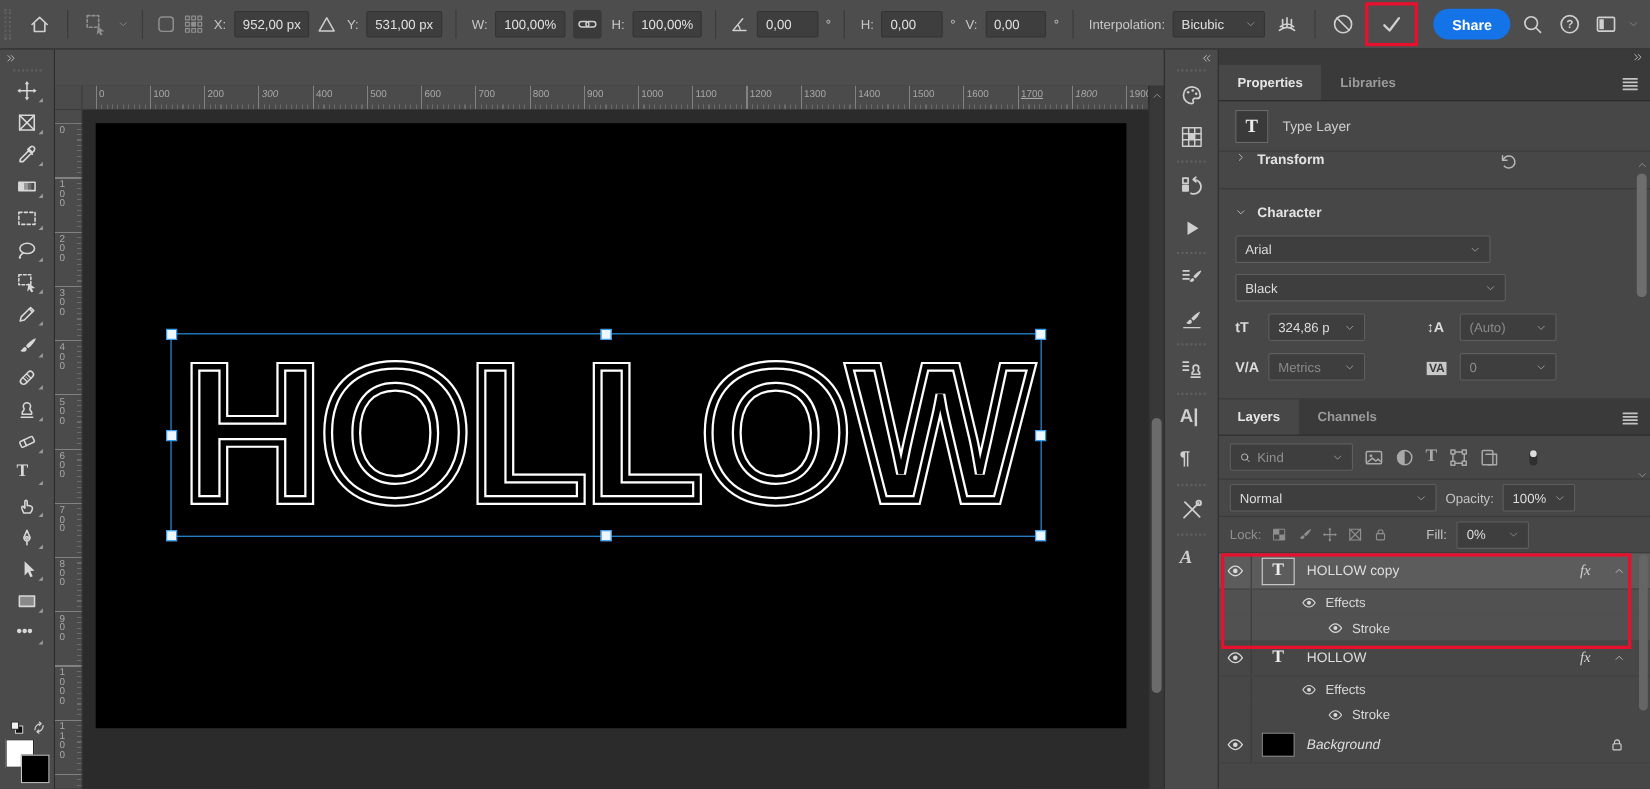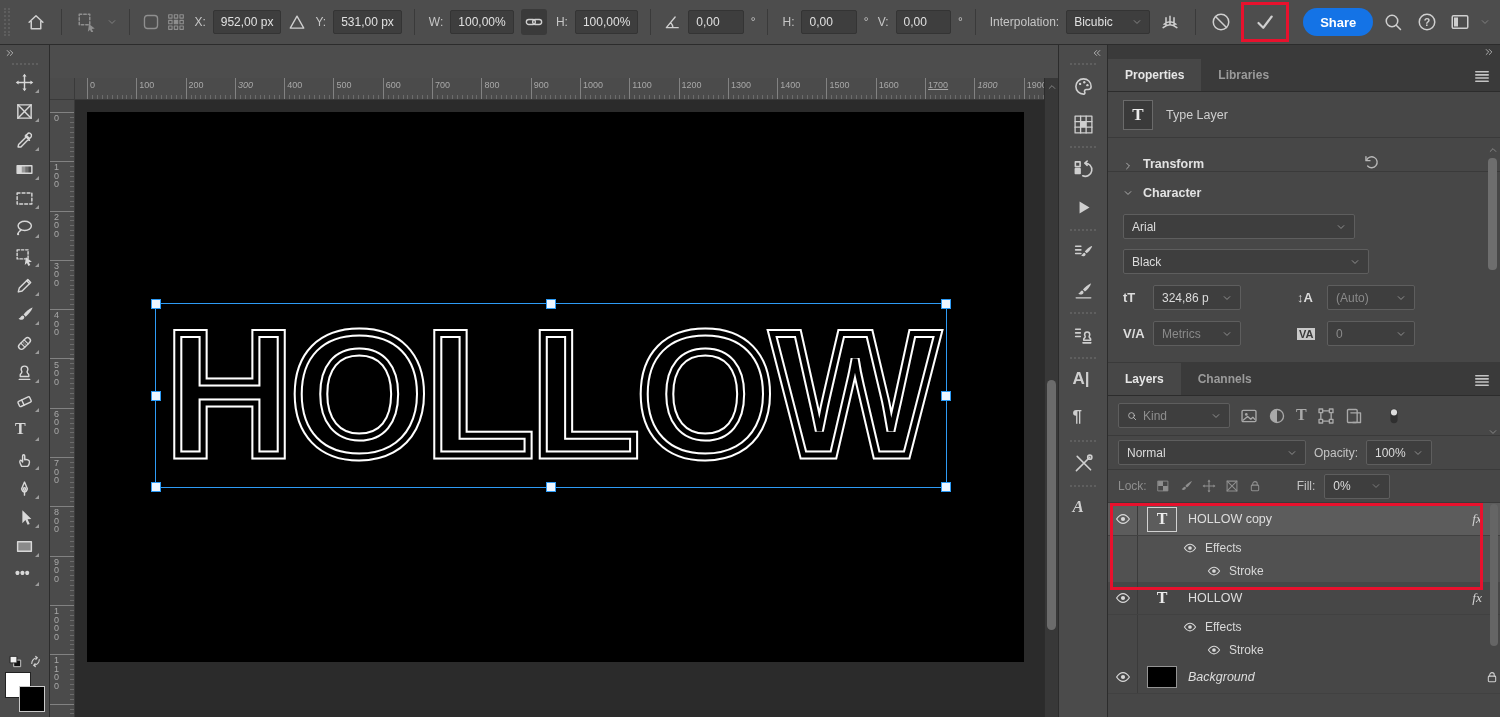--- a/index.html
+++ b/index.html
@@ -94,21 +94,21 @@
   .rightpanel{position:absolute;left:1108px;top:45px;right:0;bottom:0;background:#474747}
   .rp-minihead{height:14px;background:#3a3a3a;display:flex;justify-content:flex-end;align-items:center;padding:0 6px;color:#a8a8a8}
   .ptabs{height:33px;background:#3a3a3a;display:flex;align-items:stretch;border-bottom:1px solid #2c2c2c;position:relative}
   .ptab{padding:0 17px;display:flex;align-items:center;font-weight:bold;color:#9b9b9b}
   .ptab.active{background:#474747;color:#e6e6e6}
   .ham{position:absolute;right:9px;top:8px;color:#c4c4c4}
   .typelayer-row{height:46px;display:flex;align-items:center;gap:13px;padding:0 15px;border-bottom:1px solid #3a3a3a}
   .tthumb{width:30px;height:30px;background:#3a3a3a;border:1px solid #6a6a6a;display:flex;align-items:center;justify-content:center;
     font-family:"Liberation Serif",serif;font-weight:bold;font-size:17px;color:#ececec}
   .typelabel{color:#cfcfcf;font-size:12.5px}
-  .transform-row{height:34px;display:flex;align-items:flex-end;gap:10px;padding:0 15px;border-bottom:1px solid #3a3a3a}
+  .transform-row{height:34px;display:flex;align-items:flex-start;gap:10px;padding:0 15px;border-bottom:1px solid #3a3a3a}
   .secttitle{font-weight:bold;color:#e2e2e2;font-size:12.5px}
   .resetic{margin-left:auto;margin-right:106px;color:#b8b8b8}
   .char-section{padding:9px 30px 16px 15px;border-bottom:1px solid #3a3a3a}
   .char-head{display:flex;align-items:center;gap:10px;height:24px}
   .selwell{background:#3e3e3e;border:1px solid #5e5e5e;border-radius:2px;height:25px;display:flex;align-items:center;
     padding:0 8px;color:#dcdcdc}
   .selwell .chevin{margin-left:auto;color:#a8a8a8}
   .fontsel{width:232px;margin-top:9px}
   .stylesel{width:246px;margin-top:10px}
   .crow2{display:flex;align-items:center;margin-top:11px}
@@ -134,21 +134,21 @@
   .lrow{height:33px;display:flex;align-items:center;border-bottom:1px solid #414141;position:relative}
   .lrow.sel{background:#5c5c5c}
   .eyecell{width:30px;align-self:stretch;display:flex;align-items:center;justify-content:center;border-right:1px solid #3b3b3b;flex:none}
   .eyeic{width:16px;height:16px;color:#d8d8d8}
   .lthumb{width:30px;height:25px;margin:0 11px 0 9px;display:flex;align-items:center;justify-content:center;
     font-family:"Liberation Serif",serif;font-weight:bold;font-size:16px;color:#ececec;flex:none}
   .lthumb.boxed{border:1px solid #d2d2d2}
   .bthumb{width:30px;height:22px;background:#000;border:1px solid #949494;margin:0 11px 0 9px;flex:none}
   .lname{color:#dedede;font-size:12.5px}
   .lname.ital{font-style:italic}
-  .lright{margin-left:auto;display:flex;align-items:center;gap:7px;padding-right:1px;color:#d2d2d2}
+  .lright{margin-left:auto;display:flex;align-items:center;gap:21px;padding-right:23px;color:#d2d2d2}
   .fx{font-style:italic;font-size:13.5px;font-family:"Liberation Serif",serif}
   .crow{height:23px;display:flex;align-items:center;color:#d8d8d8}
   .crow.selc{background:#515151}
   .crow .eyecell{height:23px}
   .clabel{margin-left:8px;font-size:12px}
   .lscrollthumb{position:absolute;right:2px;top:459px;width:8px;height:142px;background:#656565;border-radius:4px}
 
   .anno{position:absolute;border:3px solid #e8112d;z-index:9;pointer-events:none}
   #anno-layer{left:1110px;top:503px;width:373px;height:87px}
 </style>

